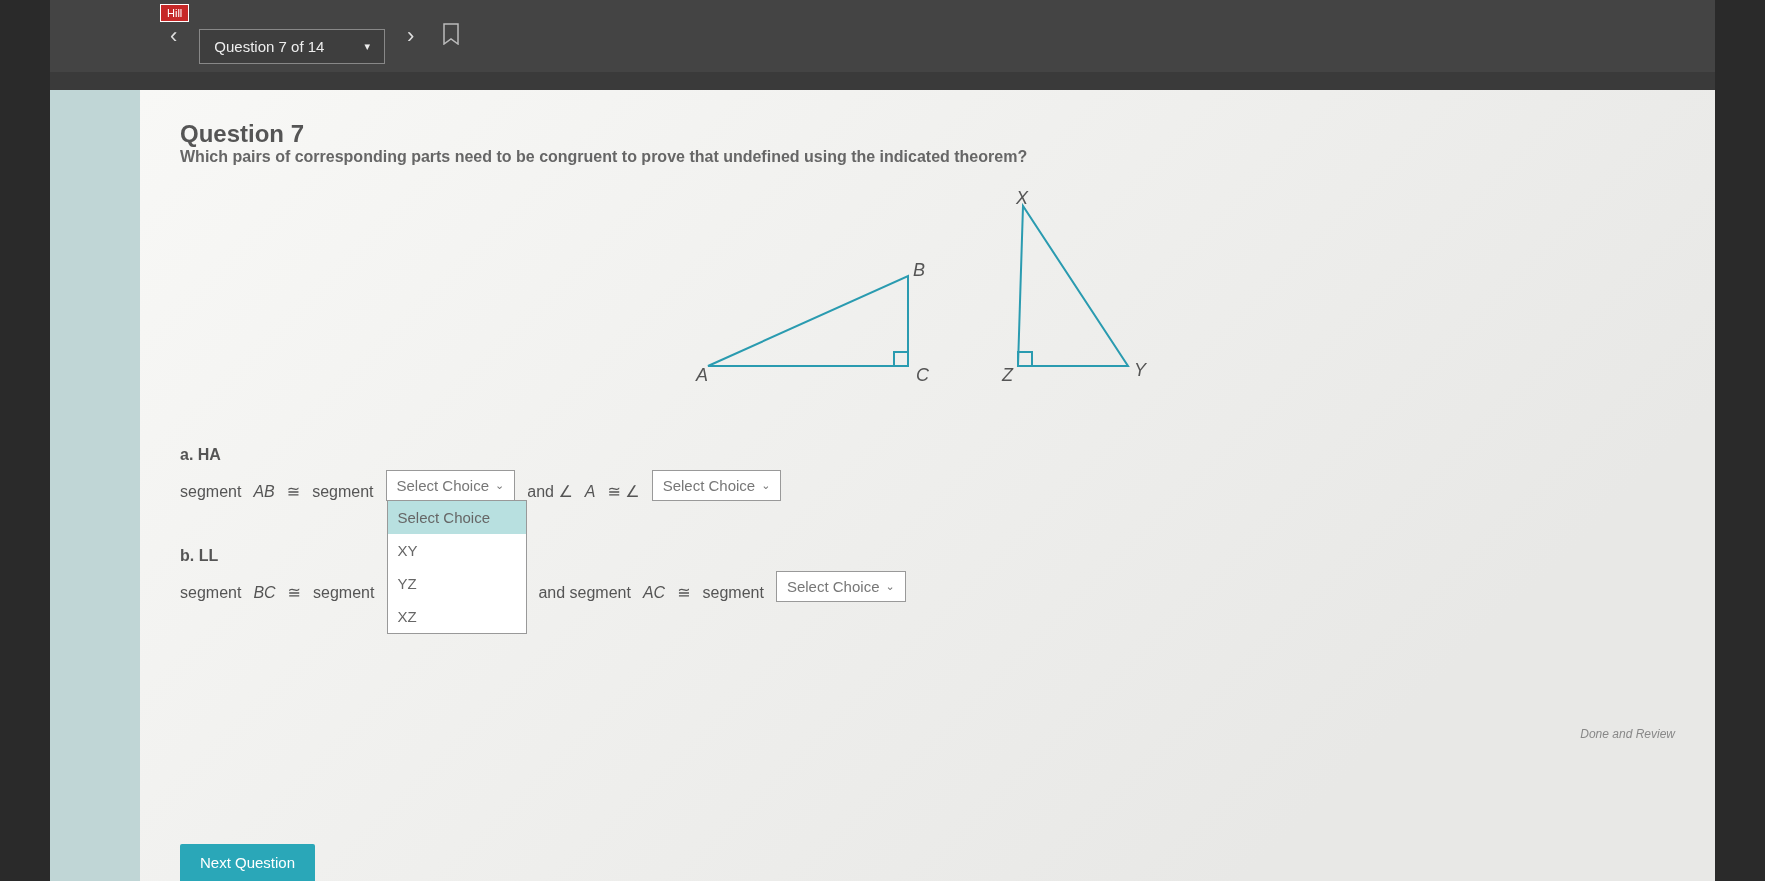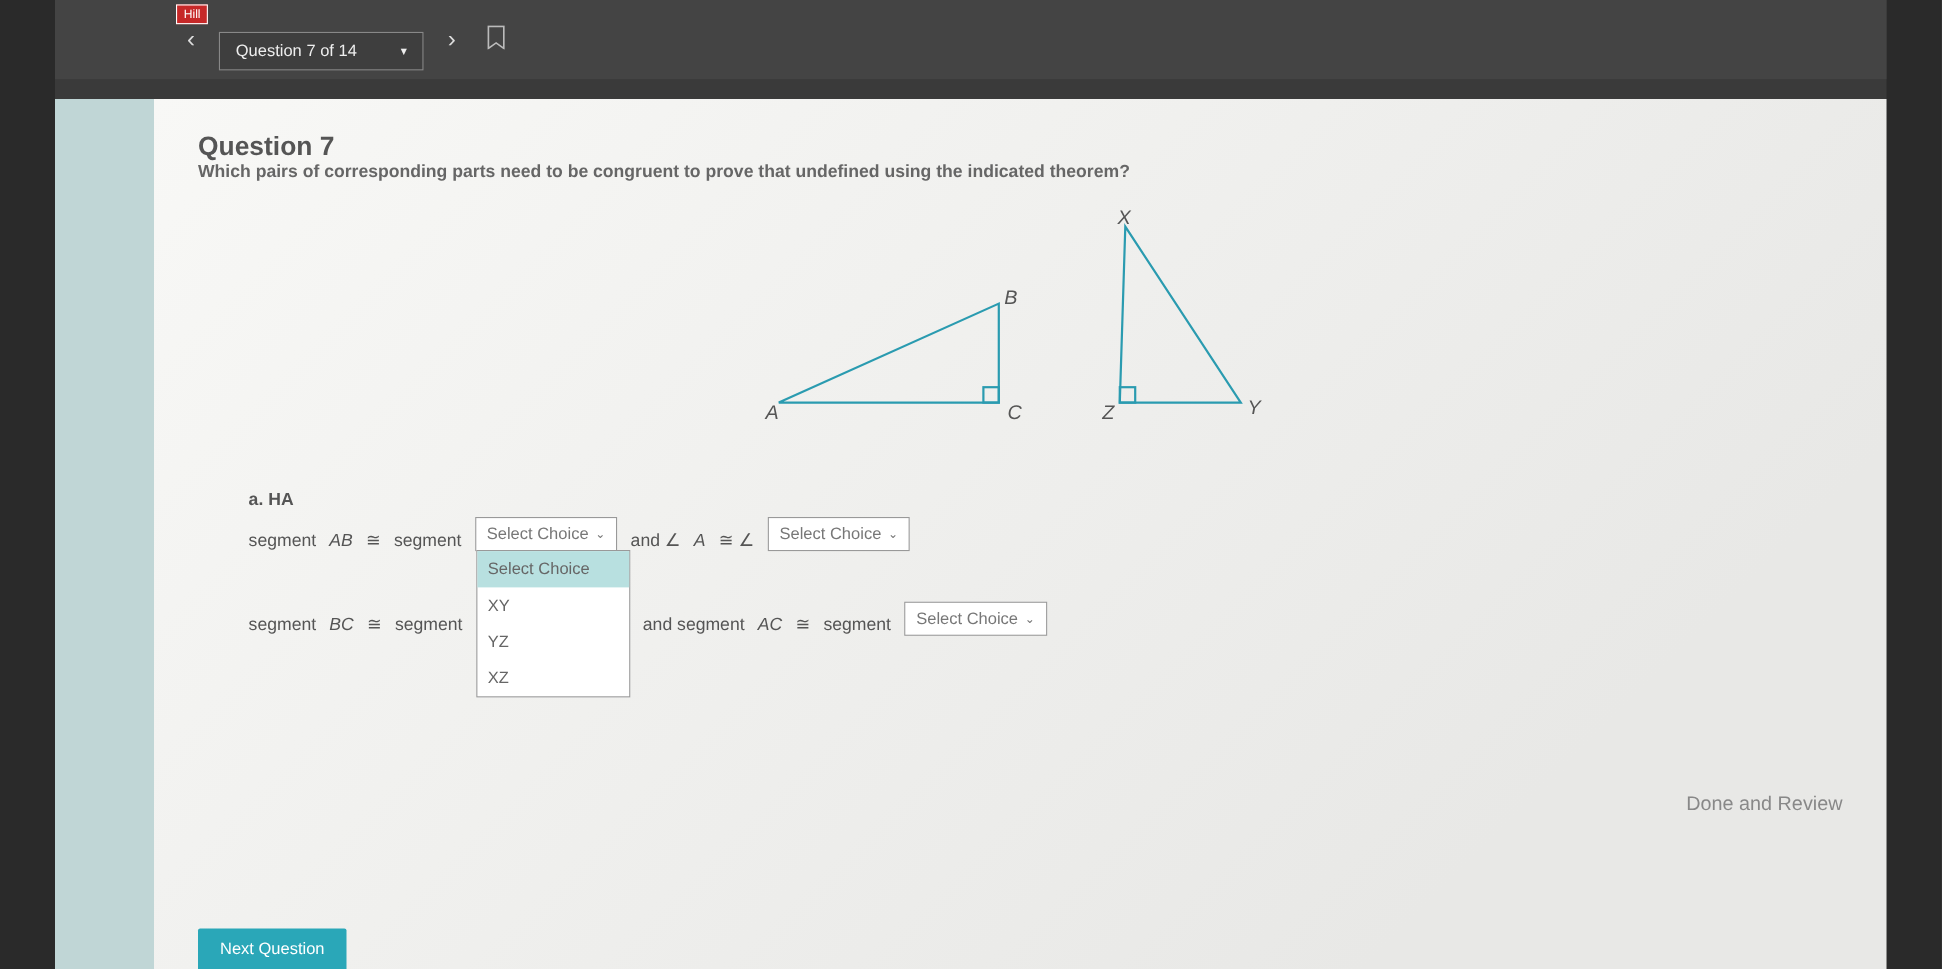--- a/index.html
+++ b/index.html
@@ -111,21 +111,21 @@
 }
 .tri-svg polygon, .tri-svg polyline, .tri-svg rect {
   fill: none;
   stroke: #2a9bb0;
   stroke-width: 2;
 }
 .parts {
   color: #555;
   font-size: 16px;
 }
-.part { margin-bottom: 20px; position: relative; margin-left: 46px; }
+.part { margin-bottom: 20px; position: relative; }
 .part-label { font-weight: bold; }
 .line { display: flex; align-items: flex-end; gap: 12px; flex-wrap: wrap; margin-top: 6px; }
 .line span { white-space: nowrap; }
 .it { font-style: italic; }
 .select {
   border: 1px solid #999;
   background: #fff;
   color: #777;
   padding: 6px 10px;
   font-size: 15px;
@@ -164,22 +164,23 @@
   padding: 10px 20px;
   font-size: 15px;
   cursor: pointer;
   border-radius: 2px 2px 0 0;
 }
 .done-review {
   position: absolute;
   right: 40px;
   bottom: 140px;
   color: #888;
-  font-size: 18px;
-  cursor: pointer;
+  font-size: 12px;
+  cursor: pointer;
+  font-style: italic;
 }
 </style>
 </head>
 <body>
 
 <div class="screen">
   <div class="topbar">
     <div class="hill-badge">Hill</div>
     <div class="nav-arrow">‹</div>
     <div class="q-selector">
@@ -240,20 +241,21 @@
             <span class="it">A</span>
           <span>≅ ∠</span>
           <span class="select">
             <span>Select Choice</span>
             <span class="caret">⌄</span>
           </span>
         </div>
       </div>
 
       <div class="part" style="margin-top:46px;">
+        <div class="part-label">b. LL</div>
         <div class="line">
           <span>segment</span>
           <span class="it">BC</span>
           <span>≅</span>
           <span>segment</span>
           <span style="width:140px; display:inline-block;"></span>
           <span>and segment</span>
           <span class="it">AC</span>
           <span>≅</span>
           <span>segment</span>

